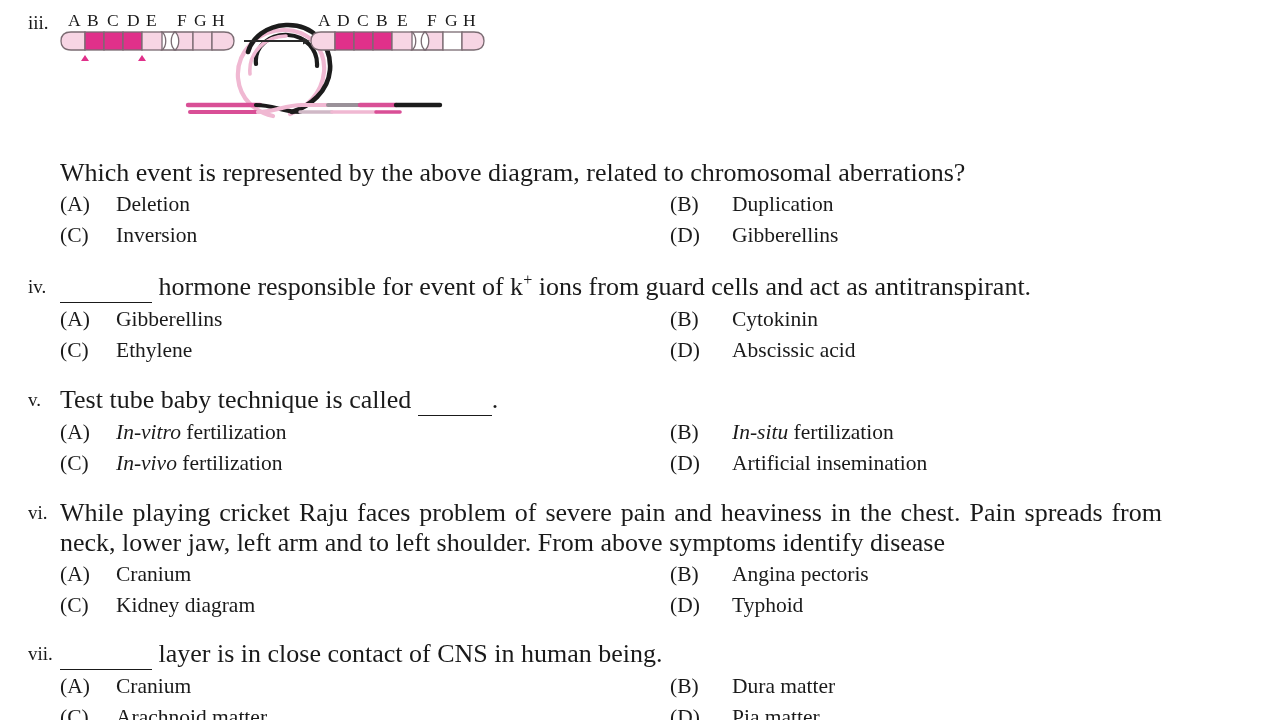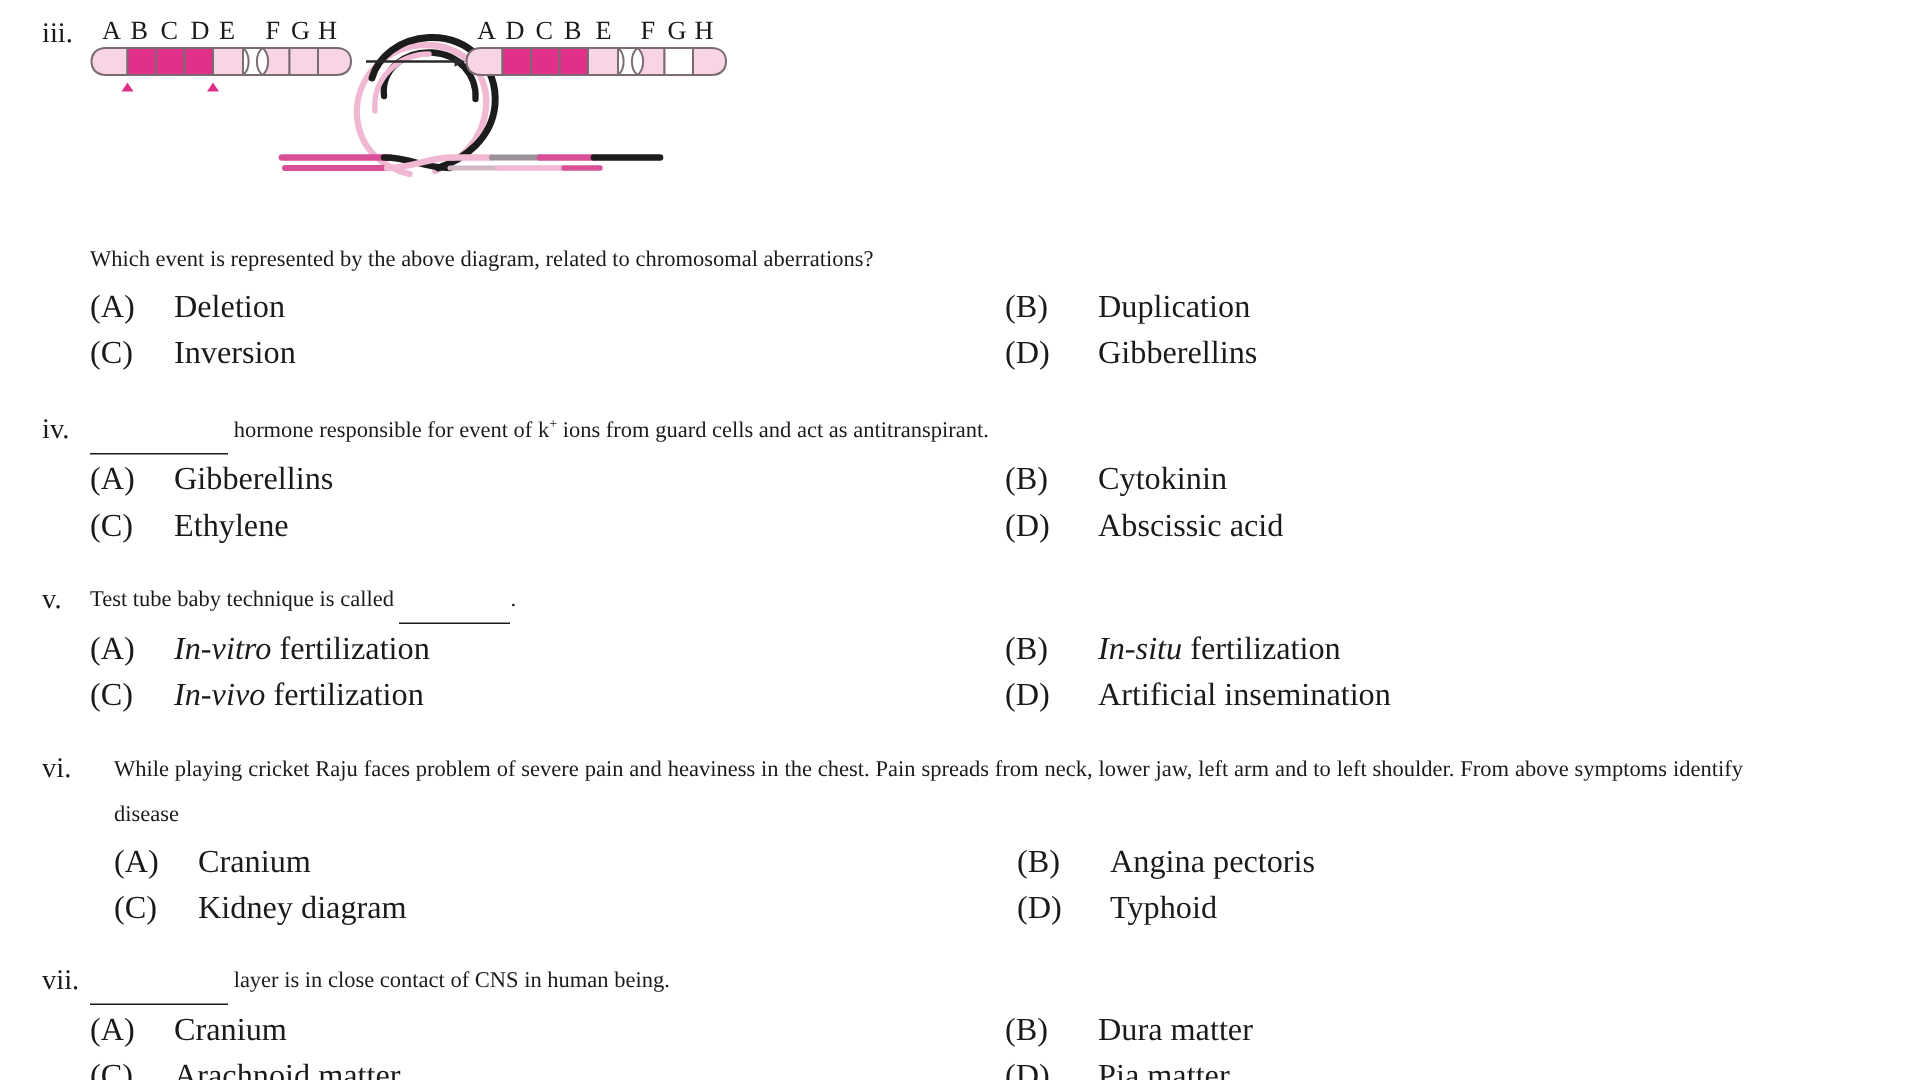--- a/index.html
+++ b/index.html
@@ -18,21 +18,21 @@
   .qrow{display:flex;align-items:flex-start;}
   .qnum{
     width:60px;flex:0 0 60px;
     text-align:left;
     padding-left:28px;
     font-size:19px;line-height:30px;
     box-sizing:border-box;
   }
   .qbody{flex:1 1 auto;}
   .stem{
-    font-size:15px;line-height:30px;
+    font-size:26px;line-height:30px;
     text-align:justify;
     padding-right:176px;
   }
   .stem.nojust{text-align:left;padding-right:0;}
 
   .opts{display:flex;flex-wrap:wrap;margin-top:1px;}
   .opt{
     display:flex;
     width:50%;
     box-sizing:border-box;
@@ -230,21 +230,21 @@
           <span class="txt"><span class="ital">In-vivo</span> <span>fertilization</span></span>
         </div>
         <div class="opt rightcol">
           <span class="lab">(D)</span>
           <span class="txt">Artificial insemination</span>
         </div>
       </div>
     </div>
   </div>
 
-  <div class="qrow" style="margin-top:19px;gap:16px;">
+  <div class="qrow" style="margin-top:19px;">
     <div class="qnum">vi.</div>
     <div class="qbody">
       <div class="stem" style="padding-right:118px;">While playing cricket Raju faces problem of severe pain and heaviness in the chest. Pain spreads from neck, lower jaw, left arm and to left shoulder. From above symptoms identify disease</div>
       <div class="opts">
         <div class="opt">
           <span class="lab">(A)</span>
           <span class="txt">Cranium</span>
         </div>
         <div class="opt rightcol">
           <span class="lab">(B)</span>

